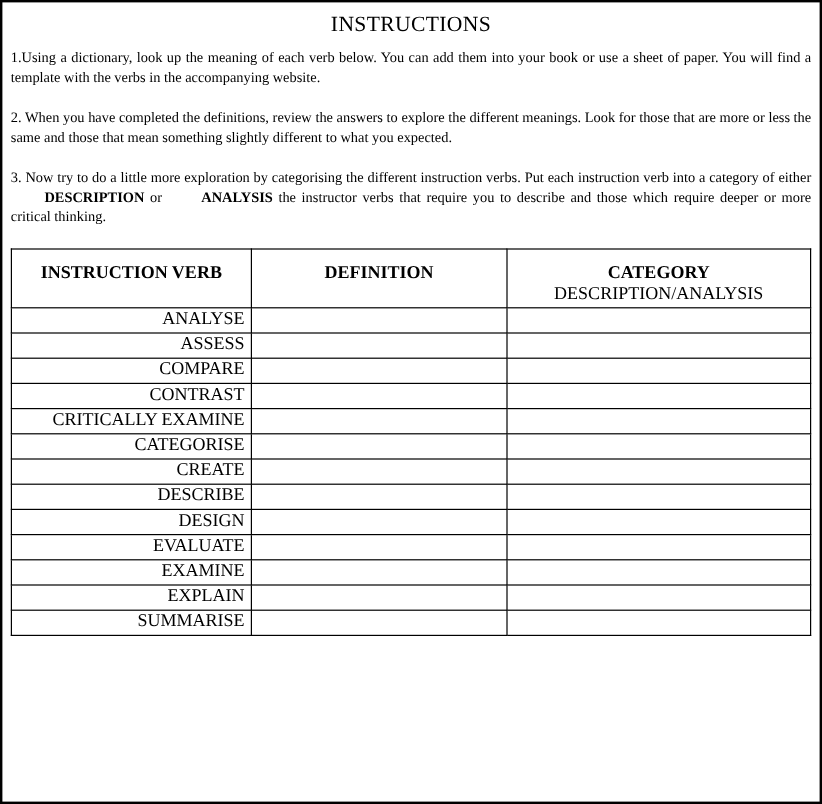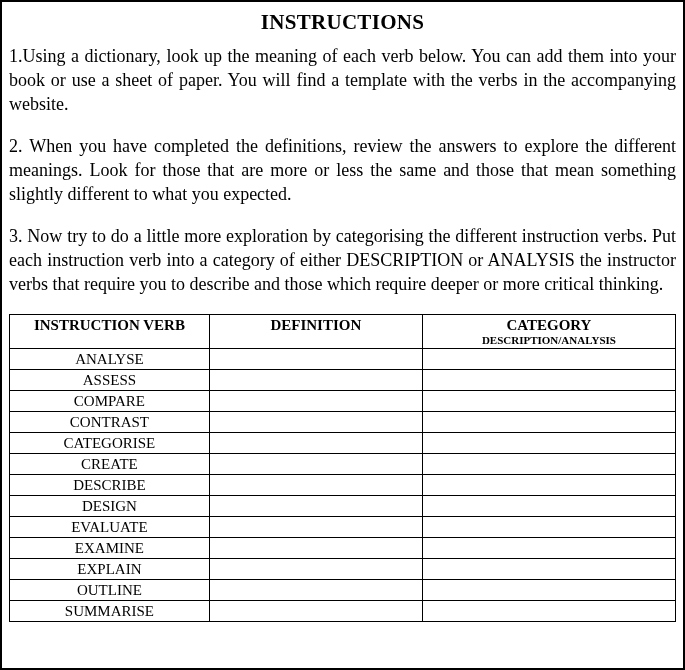--- a/index.html
+++ b/index.html
@@ -13,65 +13,65 @@
     box-sizing: border-box;
     border: 2px solid #000000;
     background: #ffffff;
     font-family: "Liberation Serif", serif;
     color: #000000;
     padding: 4px 7px 0 7px;
     overflow: hidden;
   }
   .doc-title {
     text-align: center;
-    font-weight: bold;
-    font-size: 21px;
+    font-weight: normal;
+    font-size: 18px;
     margin: 4px 0 10px 0;
     letter-spacing: 0.3px;
   }
   .para {
-    font-size: 18px;
+    font-size: 12px;
     line-height: 1.33;
     text-align: justify;
     margin: 0 0 18px 0;
   }
-  .para .bold { font-weight: normal; }
+  .para .bold { font-weight: bold; margin-left: 28px; }
   table.verb-table {
     border-collapse: collapse;
     width: 100%;
     table-layout: fixed;
     font-size: 15px;
   }
   table.verb-table th,
   table.verb-table td {
     border: 1px solid #000000;
     padding: 0 5px;
     overflow: hidden;
     white-space: nowrap;
   }
   table.verb-table th {
     font-weight: bold;
     text-align: center;
     vertical-align: top;
     font-size: 15px;
-    padding-top: 2px;
+    padding-top: 12px;
     padding-bottom: 2px;
   }
   table.verb-table td {
     height: 20px;
-    text-align: center;
+    text-align: right;
     vertical-align: middle;
   }
   .col-verb { width: 30%; }
   .col-def  { width: 32%; }
   .col-cat  { width: 38%; }
   .cat-sub {
     display: block;
-    font-weight: bold;
-    font-size: 11px;
+    font-weight: normal;
+    font-size: 15px;
   }
 </style>
 </head>
 <body>
 
 <div class="page">
 
   <h1 class="doc-title">INSTRUCTIONS</h1>
 
   <p class="para">1.Using a dictionary, look up the meaning of each verb below. You can add them into your book or use a sheet of paper. You will find a template with the verbs in the accompanying website.</p>
@@ -108,20 +108,25 @@
           <td>COMPARE</td>
           <td></td>
           <td></td>
         </tr>
         <tr>
           <td>CONTRAST</td>
           <td></td>
           <td></td>
         </tr>
         <tr>
+          <td>CRITICALLY EXAMINE</td>
+          <td></td>
+          <td></td>
+        </tr>
+        <tr>
           <td>CATEGORISE</td>
           <td></td>
           <td></td>
         </tr>
         <tr>
           <td>CREATE</td>
           <td></td>
           <td></td>
         </tr>
         <tr>
@@ -143,25 +148,20 @@
           <td>EXAMINE</td>
           <td></td>
           <td></td>
         </tr>
         <tr>
           <td>EXPLAIN</td>
           <td></td>
           <td></td>
         </tr>
         <tr>
-          <td>OUTLINE</td>
-          <td></td>
-          <td></td>
-        </tr>
-        <tr>
           <td>SUMMARISE</td>
           <td></td>
           <td></td>
         </tr>
       </tbody>
   </table>
 
 </div>
 
 </body></html>

